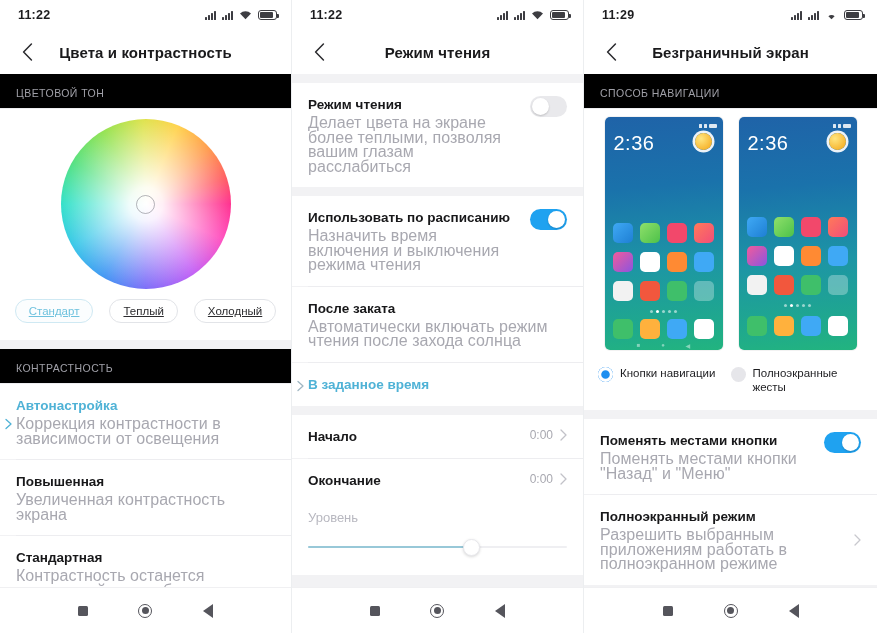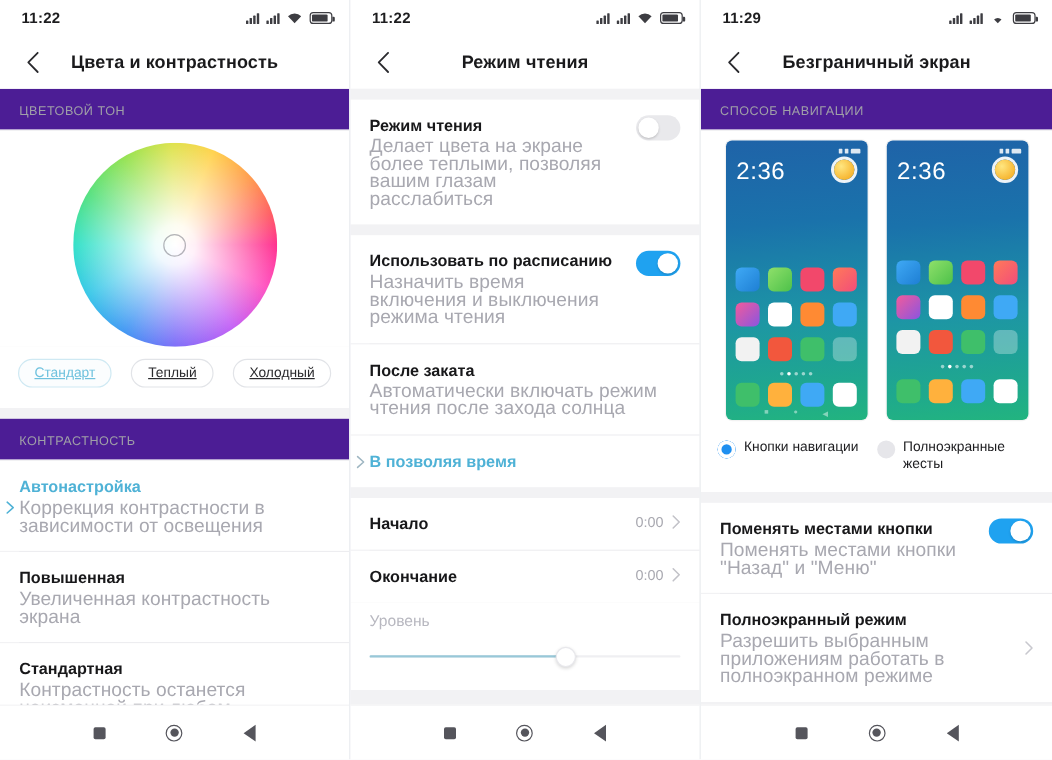--- a/index.html
+++ b/index.html
@@ -60,21 +60,21 @@
   .title {
     flex: 1; text-align: center; font-size: 15px;
     font-weight: 700; color: #1a1a1c; letter-spacing: .1px;
     margin-right: 22px;
   }
 
   
   .content { flex: 1; overflow: hidden; background: #f2f2f4; }
   .sec-head {
     font-size: 10.5px; color: #a0a0a8; letter-spacing: .45px;
-    padding: 13px 16px 9px 16px; background: #4c1d95;
+    padding: 13px 16px 9px 16px; background: #000000;
     text-transform: uppercase;
   }
   .divider { height:1px; background:#ededf0; margin-left:16px; }
   .divider.full { margin-left:0; }
   .gap { height: 9px; background: #f2f2f4; }
 
   .row {
     background:#fff; padding: 13px 16px 13px 16px;
     display:flex; align-items:flex-start; position:relative;
   }
@@ -387,21 +387,21 @@
       </div>
       <div class="divider"></div>
 
       <div class="row">
         <div class="lead-chev">
           <svg width="10" height="12" viewBox="0 0 10 12">
               <path d="M2 1.5 7 6l-5 4.5" fill="none" stroke="#9fb6c2" stroke-width="1.3" stroke-linecap="round" stroke-linejoin="round"></path>
             </svg>
         </div>
         <div class="texts">
-          <div class="ttl accent">В позволяя время</div>
+          <div class="ttl accent">В заданное время</div>
         </div>
       </div>
 
       <div class="gap"></div>
 
       <div class="row">
         <div class="texts">
           <div class="ttl">Начало</div>
         </div>
         <div class="right">

